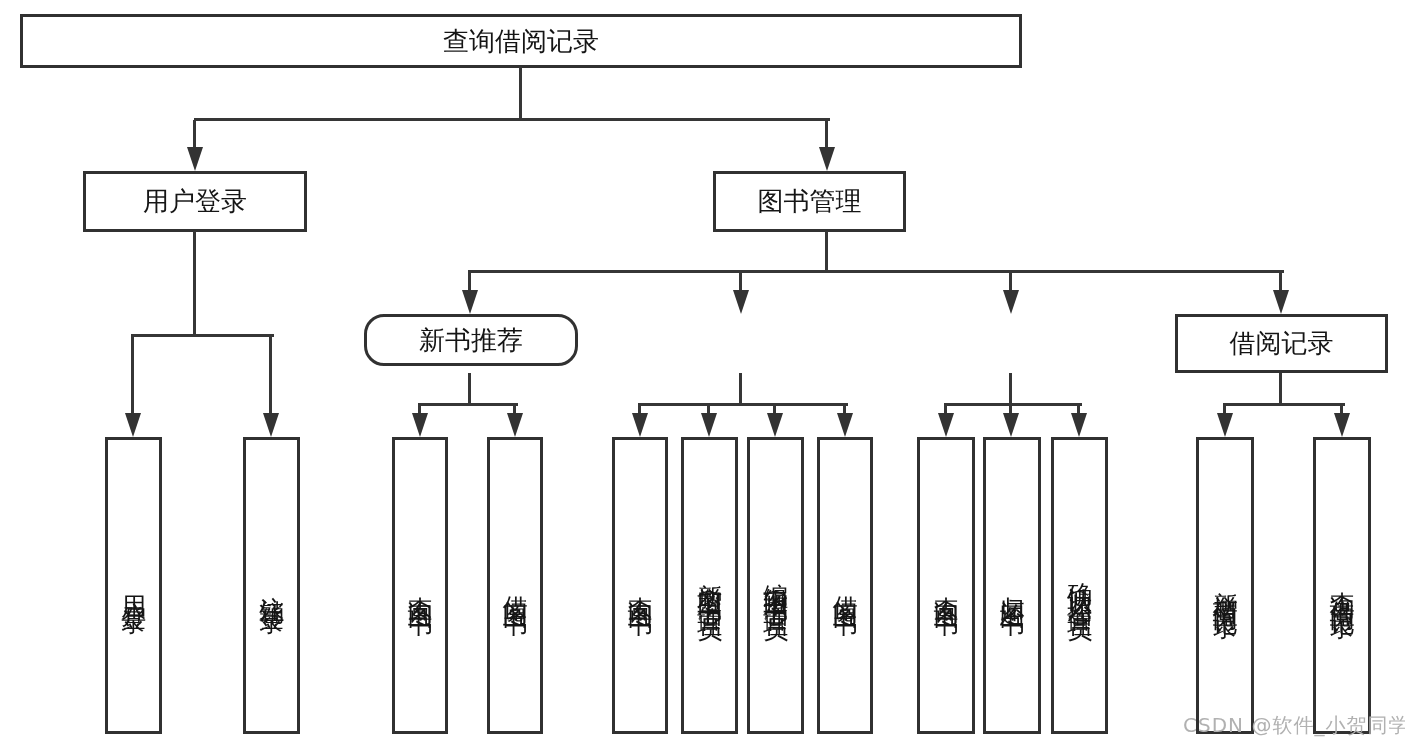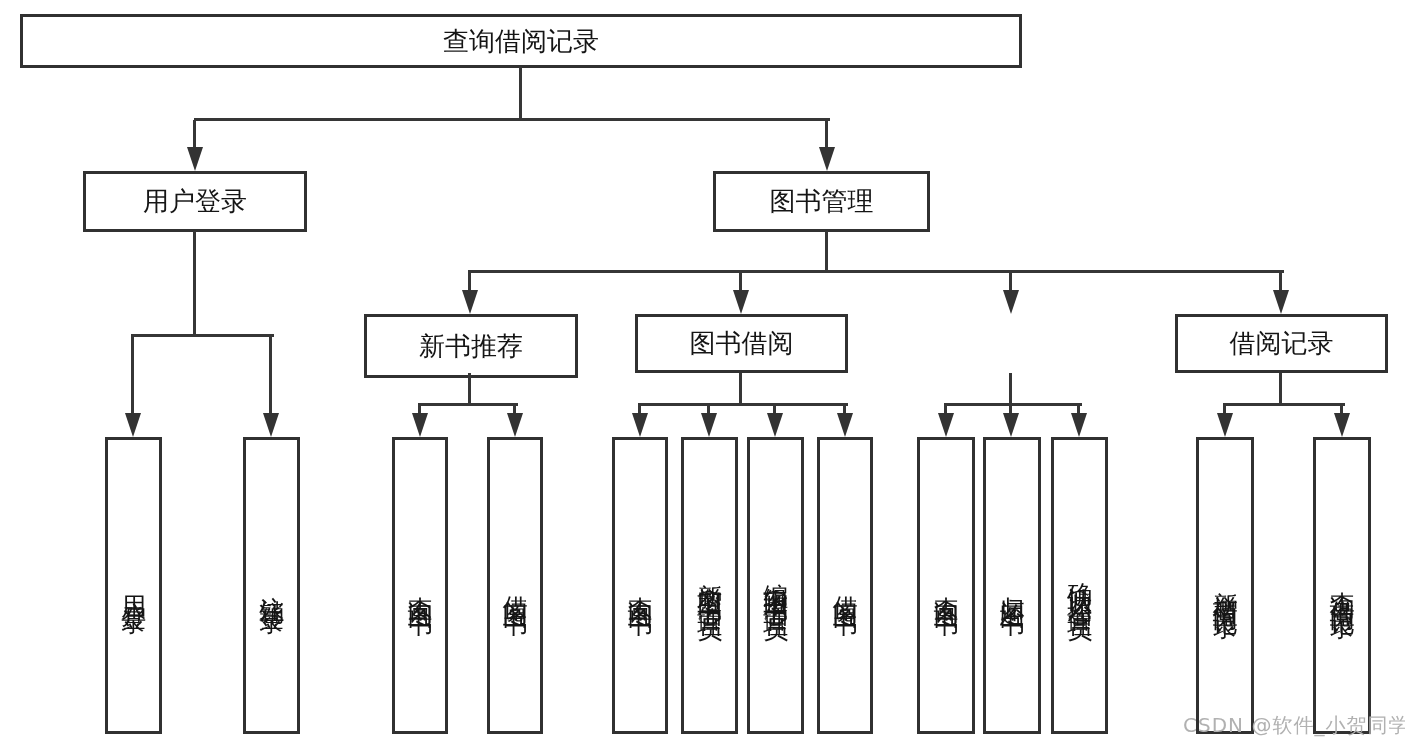--- a/index.html
+++ b/index.html
@@ -24,22 +24,22 @@
     border-left:8px solid transparent;border-right:8px solid transparent;
     border-top:24px solid #333;
   }
   .watermark{
     position:absolute;left:1183px;top:712px;font-size:20px;color:#b1b1b1;
     letter-spacing:1px;white-space:nowrap;
   }
   
   .root{left:20px;top:14px;width:1002px;height:54px;}
   .n-user-login{left:83px;top:171px;width:224px;height:61px;}
-  .n-book-mgmt{left:713px;top:171px;width:217px;height:61px;}
-  .n-new-book{left:364px;top:314px;width:214px;height:64px;}
+  .n-book-mgmt{left:713px;top:171px;width:193px;height:61px;}
+  .n-new-book{left:364px;top:314px;width:214px;height:52px;border-radius:20px;}
   .n-book-borrow{left:635px;top:314px;width:213px;height:59px;}
   .n-current{left:905px;top:314px;width:213px;height:59px;}
   .n-record{left:1175px;top:314px;width:213px;height:59px;}
   .leaf{top:437px;height:297px;}
   .lf1{left:105px;width:57px;}  .lf2{left:243px;width:57px;}
   .lf3{left:392px;width:56px;}  .lf4{left:487px;width:56px;}
   .lf5{left:612px;width:56px;}  .lf6{left:681px;width:57px;}
   .lf7{left:747px;width:57px;}  .lf8{left:817px;width:56px;}
   .lf9{left:917px;width:58px;}  .lf10{left:983px;width:58px;}
   .lf11{left:1051px;width:57px;}.lf12{left:1196px;width:58px;}
@@ -74,21 +74,20 @@
   <div class="vline" style="left:468px;top:272px;height:18px;"></div>
   <div class="tri" style="left:462px;top:290px;"></div>
   <div class="vline" style="left:739px;top:272px;height:18px;"></div>
   <div class="tri" style="left:733px;top:290px;"></div>
   <div class="vline" style="left:1009px;top:272px;height:18px;"></div>
   <div class="tri" style="left:1003px;top:290px;"></div>
   <div class="vline" style="left:1279px;top:272px;height:18px;"></div>
   <div class="tri" style="left:1273px;top:290px;"></div>
 
   <div class="node n-new-book">新书推荐</div>
-  <div class="node n-book-borrow">图书借阅</div>
   <div class="node n-record">借阅记录</div>
 
   <div class="vline" style="left:468px;top:373px;height:32px;"></div>
   <div class="hline" style="left:418px;top:403px;width:100px;"></div>
   <div class="vline" style="left:418px;top:405px;height:8px;"></div>
   <div class="tri" style="left:412px;top:413px;"></div>
   <div class="vline" style="left:513px;top:405px;height:8px;"></div>
   <div class="tri" style="left:507px;top:413px;"></div>
 
   <div class="vline" style="left:739px;top:373px;height:32px;"></div>

